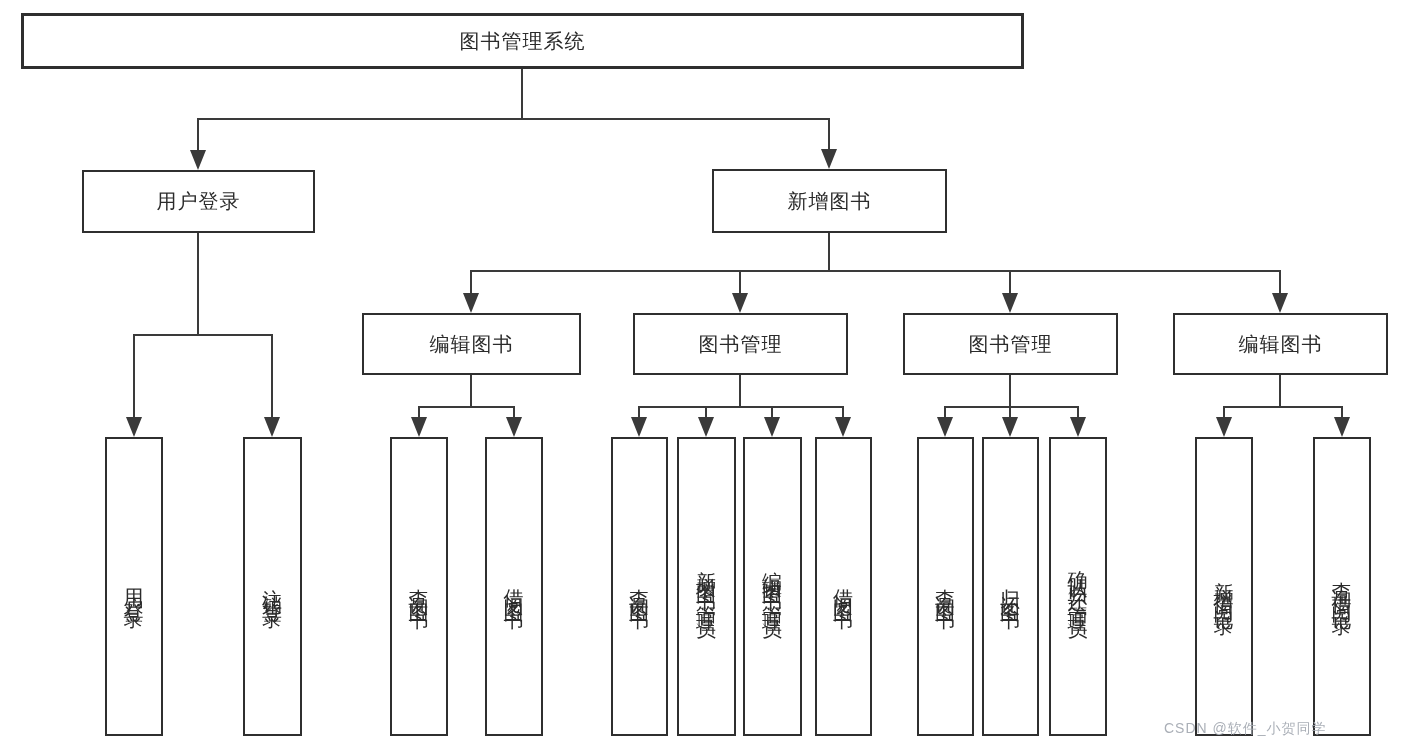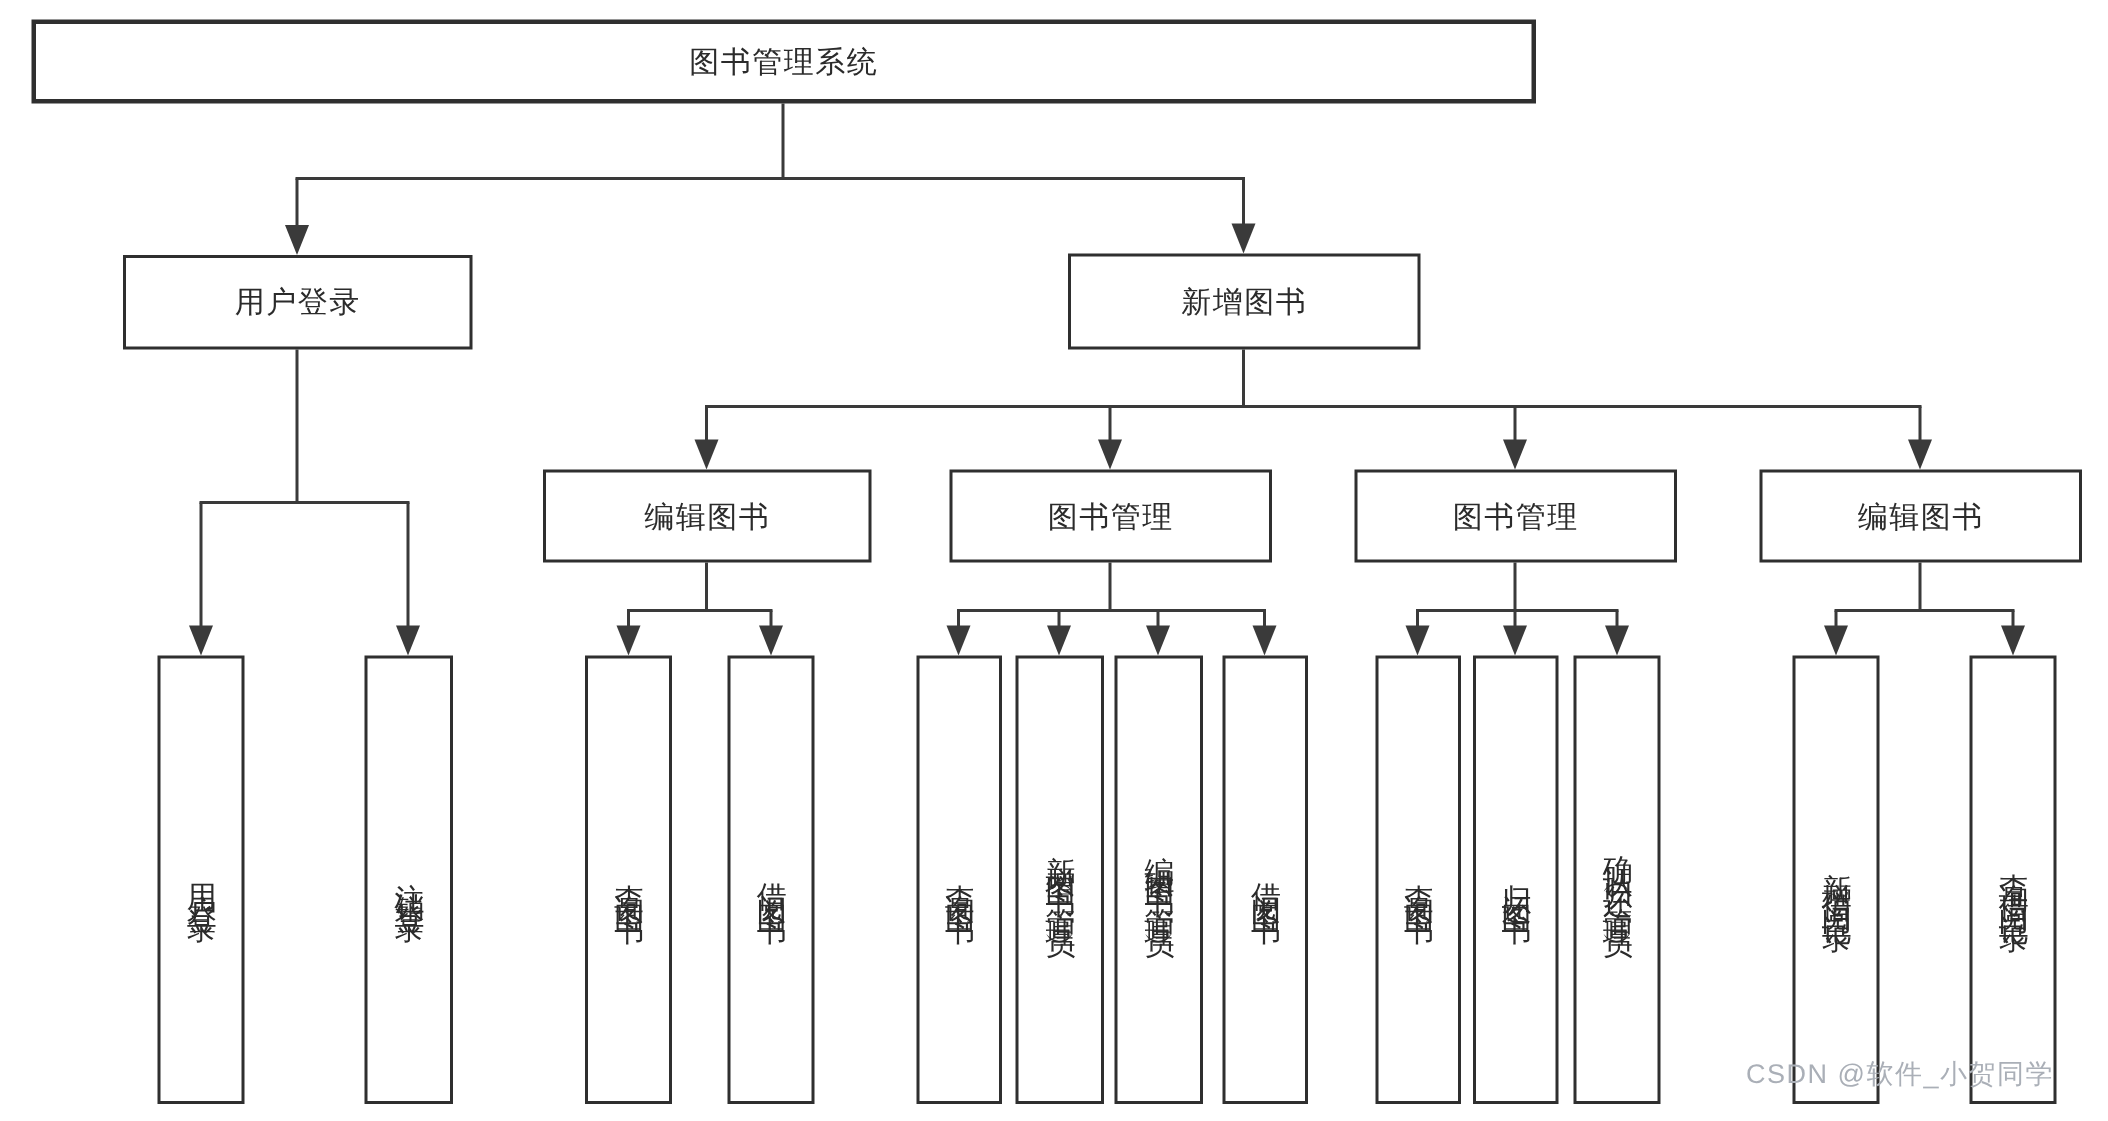--- a/index.html
+++ b/index.html
@@ -19,22 +19,22 @@
     writing-mode:vertical-rl; text-orientation:mixed;
     font-size:20px; line-height:1; letter-spacing:7px; white-space:nowrap;
   }
   .connector { position:absolute; background:var(--line,#3a3a3a); }
   .arrowhead {
     position:absolute; width:0; height:0;
     border-left:8px solid transparent; border-right:8px solid transparent;
     border-top:20px solid var(--line,#3a3a3a);
   }
   .watermark {
-    position:absolute; left:1164px; top:704px;
-    font-size:18px; color:var(--wm,#aaafb7); letter-spacing:1px; white-space:nowrap;
+    position:absolute; left:1164px; top:720px;
+    font-size:14px; color:var(--wm,#aaafb7); letter-spacing:1px; white-space:nowrap;
   }
 </style>
 </head>
 <body>
 
 <div class="stage">
 
   <div class="box lv0" style="left:21px;top:13px;width:1003px;height:56px">
     <span class="h-label">图书管理系统</span>
   </div>

